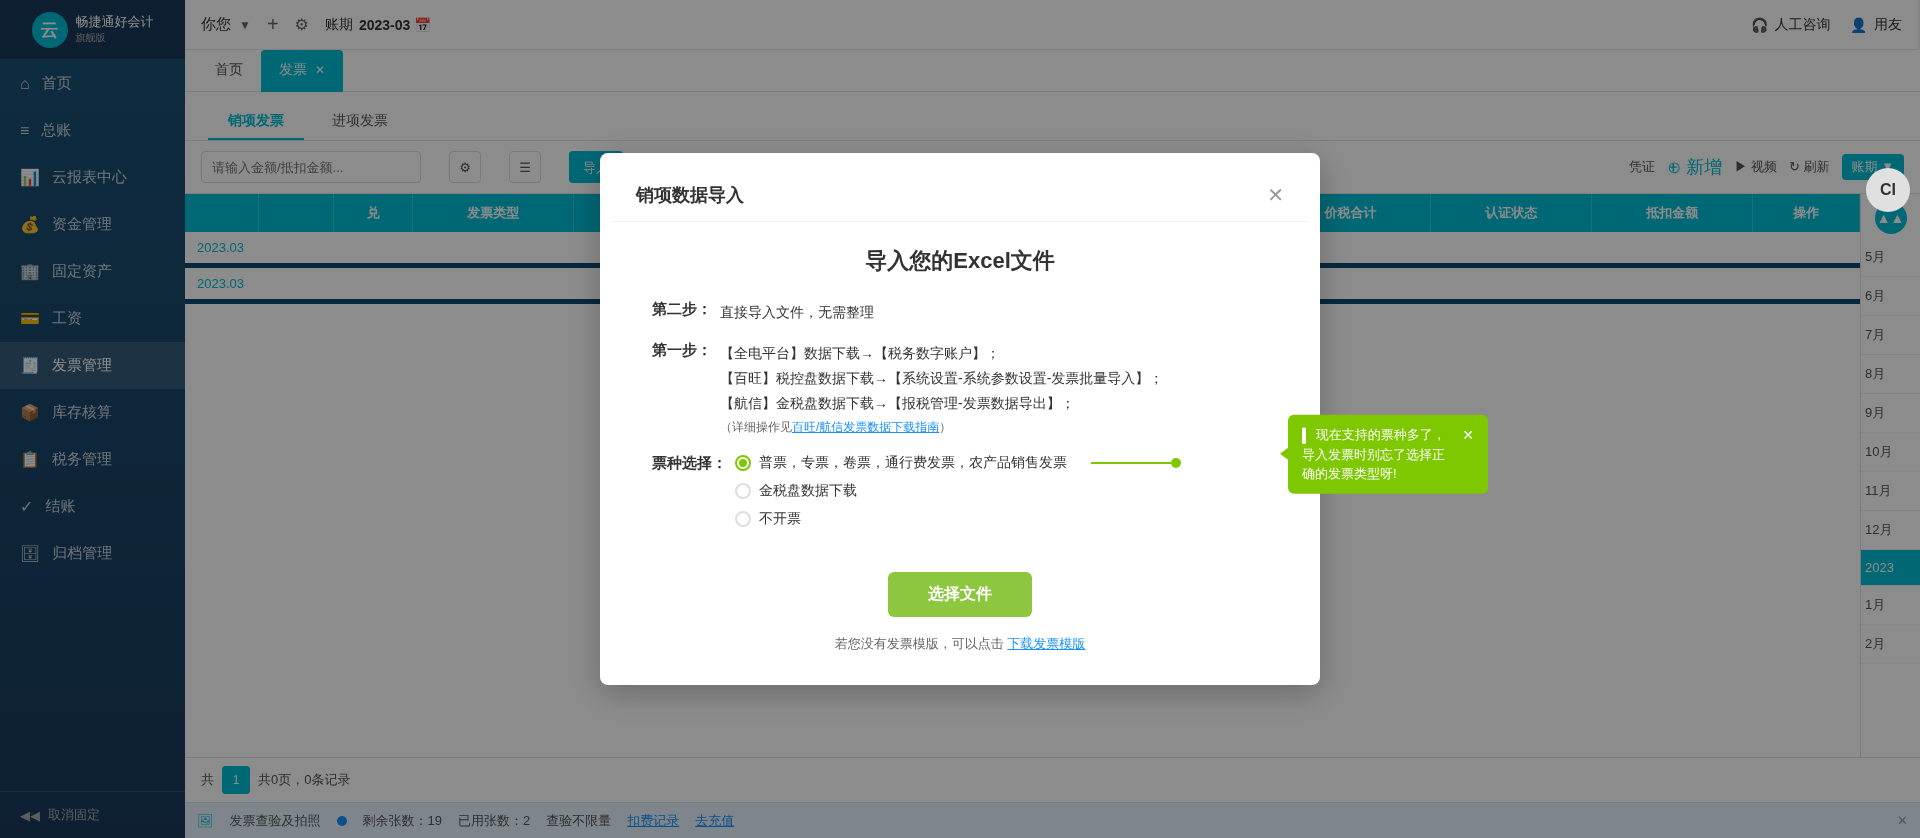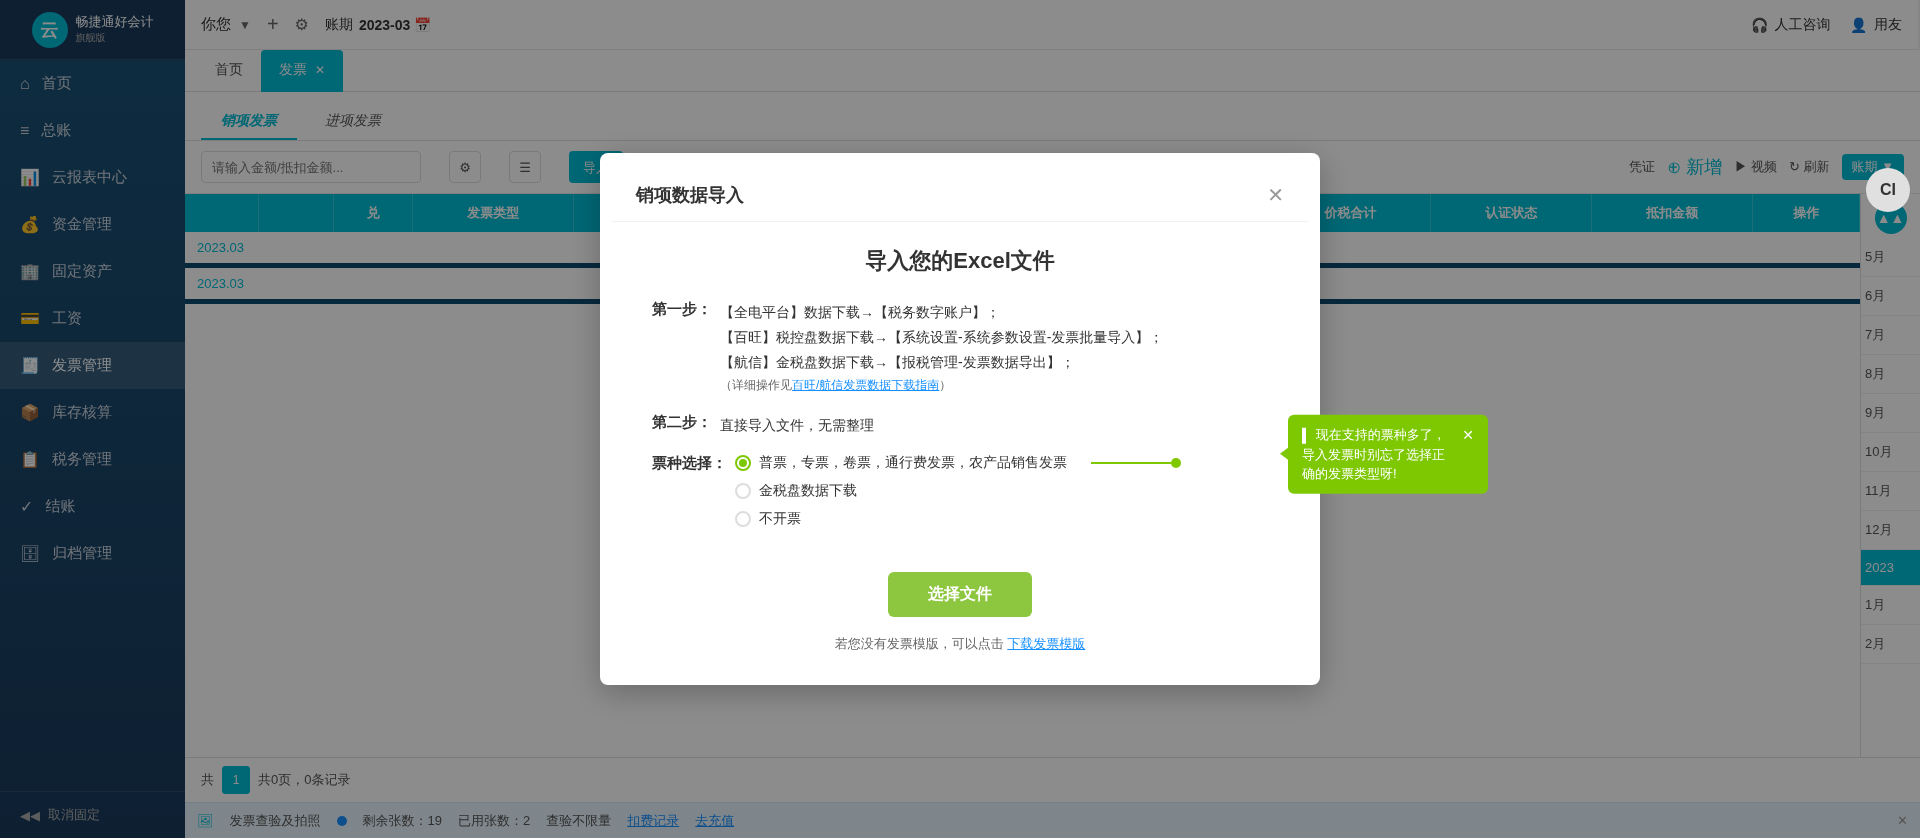--- a/index.html
+++ b/index.html
@@ -112,23 +112,22 @@
       display: flex;
       flex-direction: column;
       overflow: hidden;
       position: relative;
     }
 
     
     .invoice-tabs {
       display: flex; align-items: center;
       background: #fff;
-      padding: 12px 16px 0;
+      padding: 12px 23px 0;
       border-bottom: 1px solid #e0e0e0;
-      font-style: italic;
     }
     .invoice-tab {
       padding: 8px 20px;
       font-size: 14px;
       color: #555;
       cursor: pointer;
       border-bottom: 2px solid transparent;
       margin-right: 8px;
     }
     .invoice-tab.active {
@@ -566,33 +565,33 @@
 <div class="modal-overlay">
   <div class="modal">
     <div class="modal-header">
       <span class="modal-title">销项数据导入</span>
       <button class="modal-close">✕</button>
     </div>
     <div class="modal-body">
       <div class="modal-main-title">导入您的Excel文件</div>
 
       <div class="step-row">
+        <span class="step-label">第二步：</span>
+        <div class="step-content">
+          <span>直接导入文件，无需整理</span>
+        </div>
+      </div>
+
+      <div class="step-row">
         <span class="step-label">第一步：</span>
         <div class="step-content">
           <div>【全电平台】数据下载→【税务数字账户】；</div>
           <div>【百旺】税控盘数据下载→【系统设置-系统参数设置-发票批量导入】；</div>
           <div>【航信】金税盘数据下载→【报税管理-发票数据导出】；</div>
           <div class="step-hint">（详细操作见<span class="step-link">百旺/航信发票数据下载指南</span>）</div>
-        </div>
-      </div>
-
-      <div class="step-row">
-        <span class="step-label">第二步：</span>
-        <div class="step-content">
-          <span>直接导入文件，无需整理</span>
         </div>
       </div>
 
       <div class="ticket-select-row" style="position:relative;">
         <span class="ticket-select-label">票种选择：</span>
         <div class="ticket-options">
           <div class="radio-row">
             <div class="radio-btn selected"></div>
             <span>普票，专票，卷票，通行费发票，农产品销售发票</span>
 

